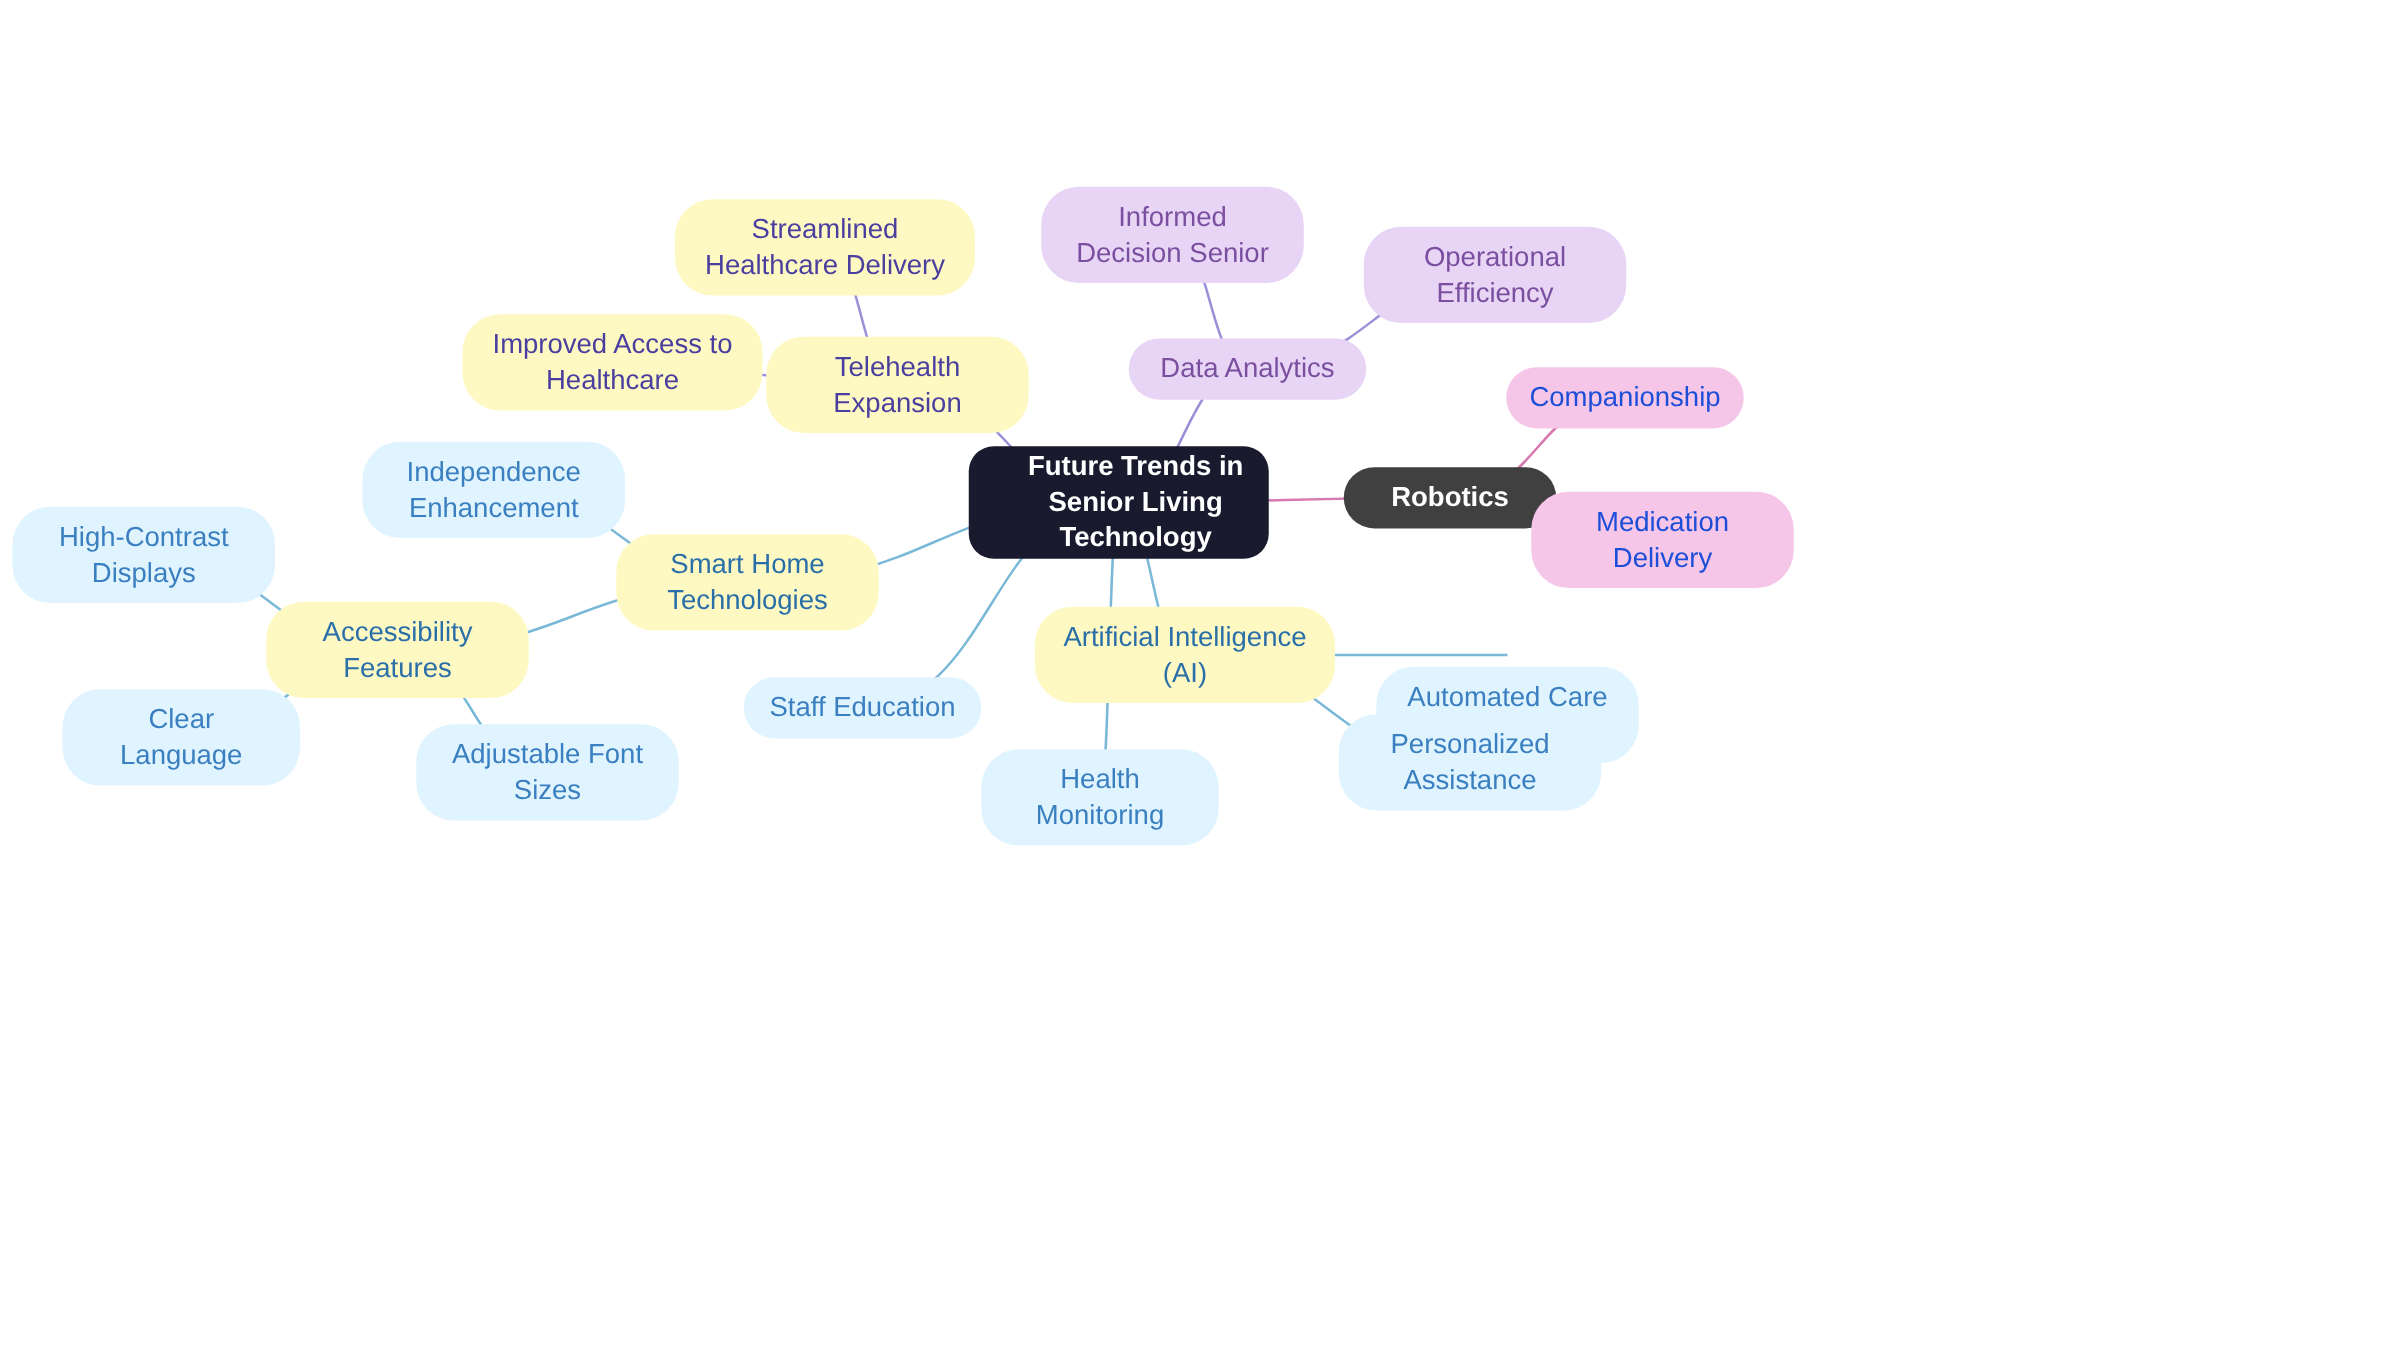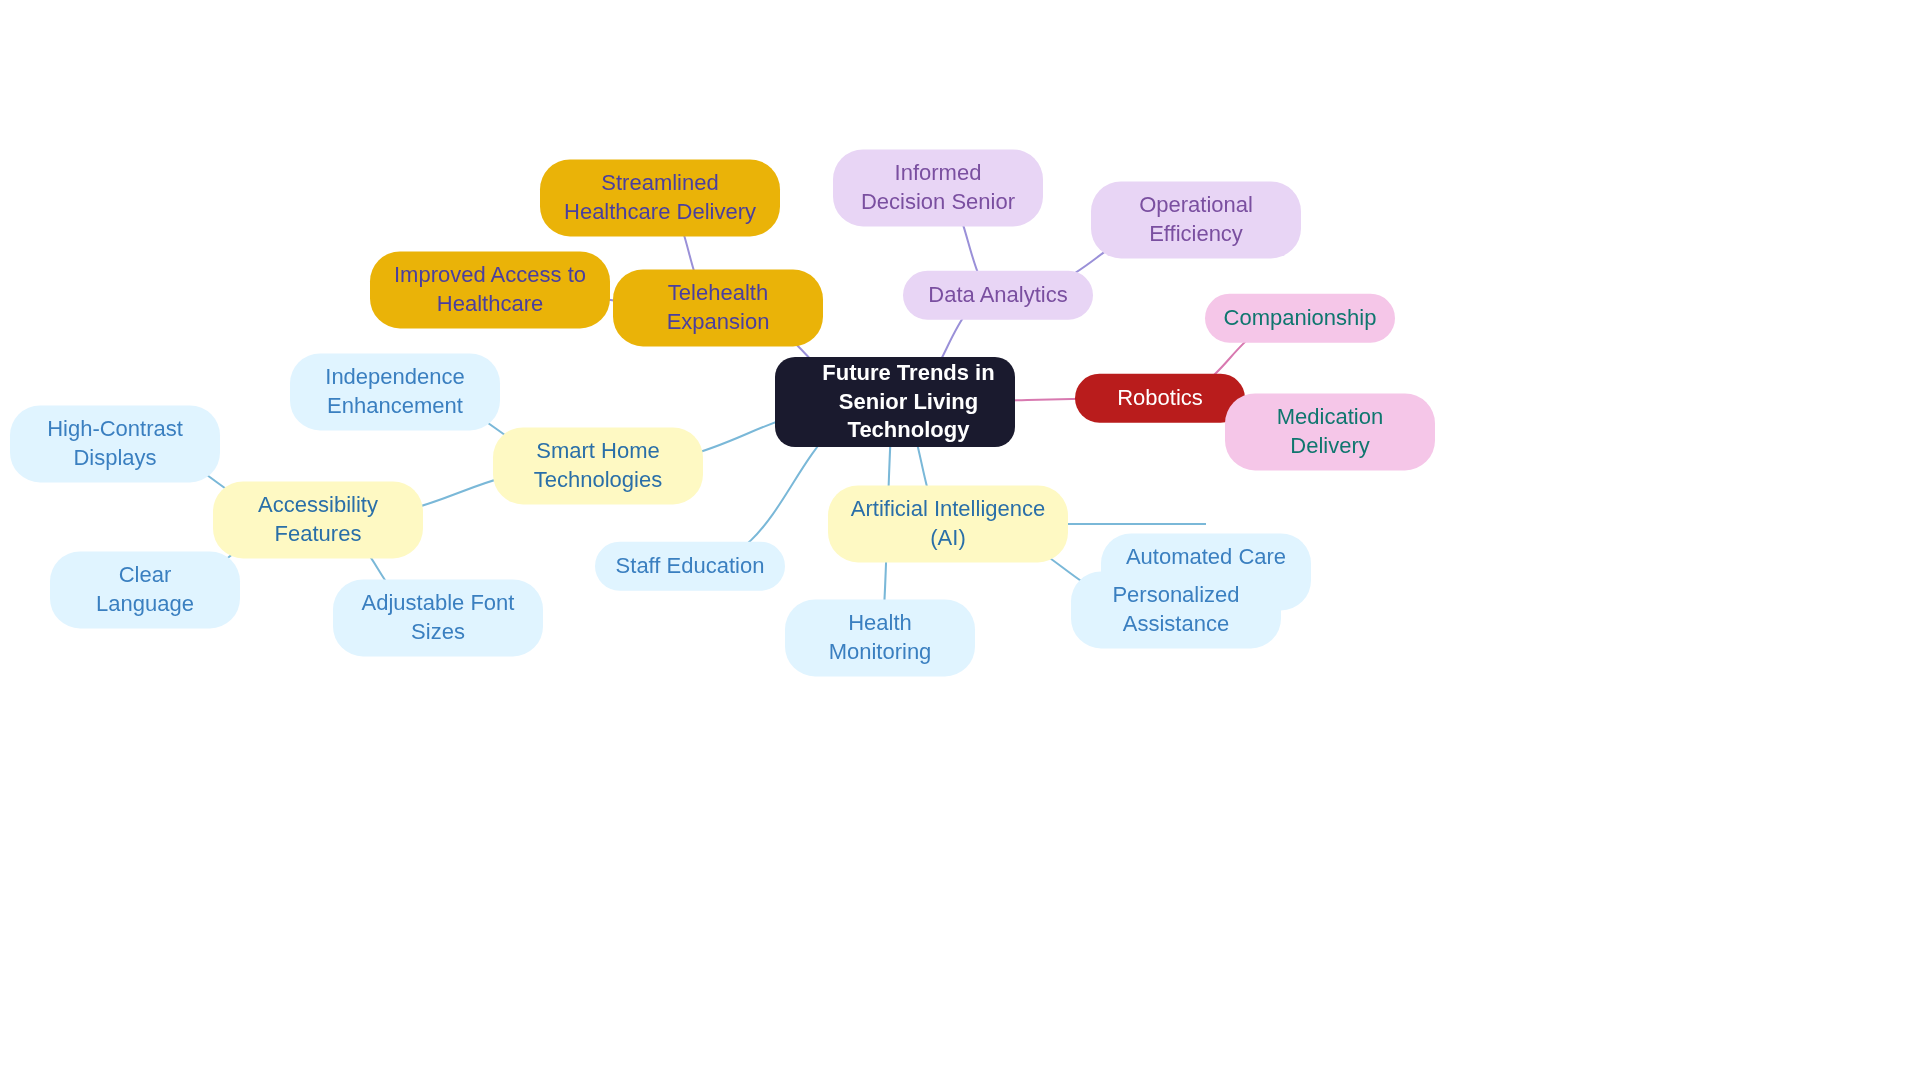--- a/index.html
+++ b/index.html
@@ -40,38 +40,39 @@
       background: #1a1a2e;
       color: #ffffff;
       font-weight: 600;
       font-size: 24px;
       border-radius: 20px;
       width: 240px;
       height: 90px;
       padding-left: 45px;
     }
     .node-purple {
-      background: #eab308;
+      background: #fef9c3;
       color: #4a3f9f;
       border: none;
     }
     .node-purple-light {
       background: #e8d5f5;
       color: #7a4fa0;
       border: none;
     }
     .node-pink {
       background: #f5c6e8;
-      color: #0f766e;
+      color: #1d4ed8;
       border: none;
     }
     .node-pink-bright {
-      background: #b91c1c;
+      background: #404040;
       color: #ffffff;
       border: none;
+      font-weight: bold;
     }
     .node-blue {
       background: #fef9c3;
       color: #2a6fa8;
       border: none;
     }
     .node-blue-light {
       background: #e0f4ff;
       color: #3a7fc0;
       border: none;

